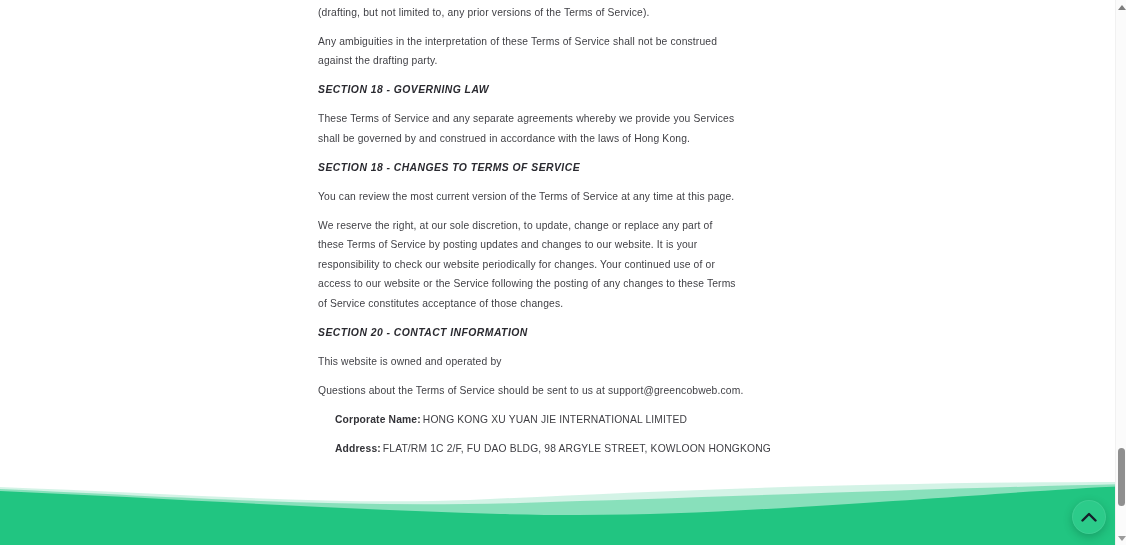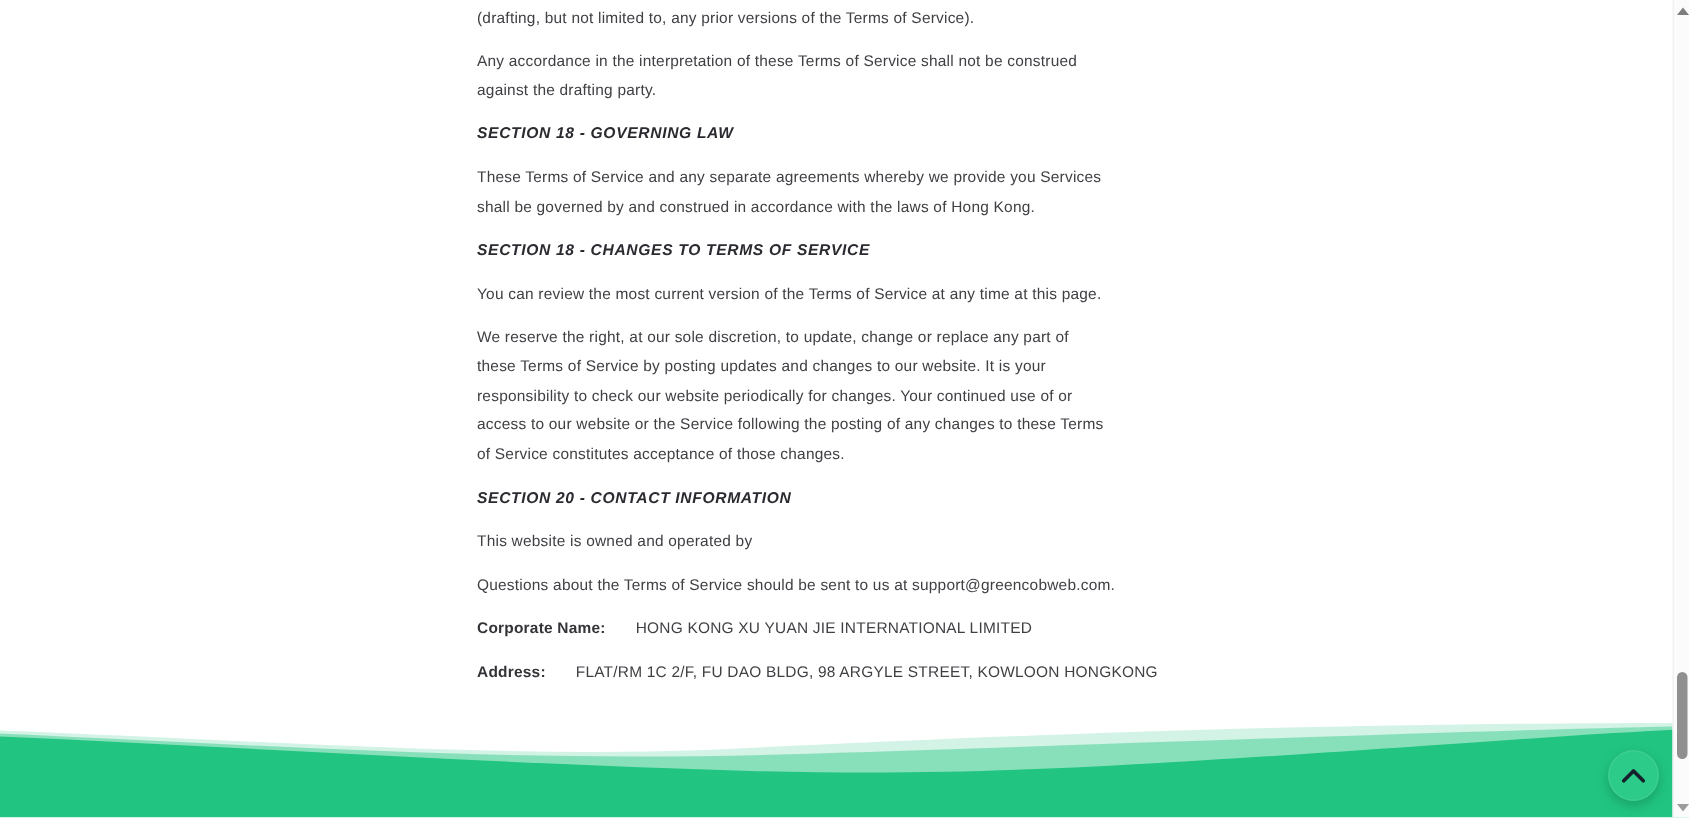--- a/index.html
+++ b/index.html
@@ -37,22 +37,22 @@
     margin: 0 0 9.5px 0;
     white-space: pre-line;
     font-style: italic;
   }
   .clipped {
     overflow: hidden;
     height: 2.5px;
     margin: 0;
   }
   .clipped .para { margin: -17px 0 0 0; }
-  .lv-label { font-weight: 700; color: #333338; }
-  .lv-value { margin-left: 20px; }
+  .lv-label { font-weight: 700; color: #333338; margin-left: 17px; }
+  .lv-value { margin-left: 2px; }
 
   
   .footer-wave {
     position: absolute;
     left: 0;
     bottom: 0;
     width: 1126px;
     height: 70px;
     z-index: 2;
     display: block;
@@ -117,21 +117,21 @@
   }
 </style>
 </head>
 <body>
 
 <main class="content" id="terms-content">
     <div class="clipped">
       <p class="para">agreements, communications and proposals, whether oral or written, between you and us</p>
     </div>
     <p class="para">(drafting, but not limited to, any prior versions of the Terms of Service).</p>
-    <p class="para">Any accordance in the interpretation of these Terms of Service shall not be construed
+    <p class="para">Any ambiguities in the interpretation of these Terms of Service shall not be construed
 against the drafting party.</p>
     <h3 class="heading">SECTION 18 - GOVERNING LAW</h3>
     <p class="para">These Terms of Service and any separate agreements whereby we provide you Services
 shall be governed by and construed in accordance with the laws of Hong Kong.</p>
     <h3 class="heading">SECTION 18 - CHANGES TO TERMS OF SERVICE</h3>
     <p class="para">You can review the most current version of the Terms of Service at any time at this page.</p>
     <p class="para">We reserve the right, at our sole discretion, to update, change or replace any part of
 these Terms of Service by posting updates and changes to our website. It is your
 responsibility to check our website periodically for changes. Your continued use of or
 access to our website or the Service following the posting of any changes to these Terms

